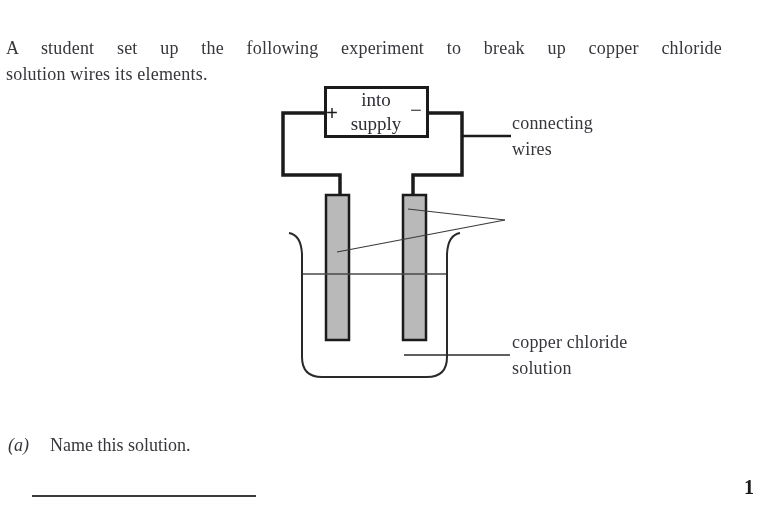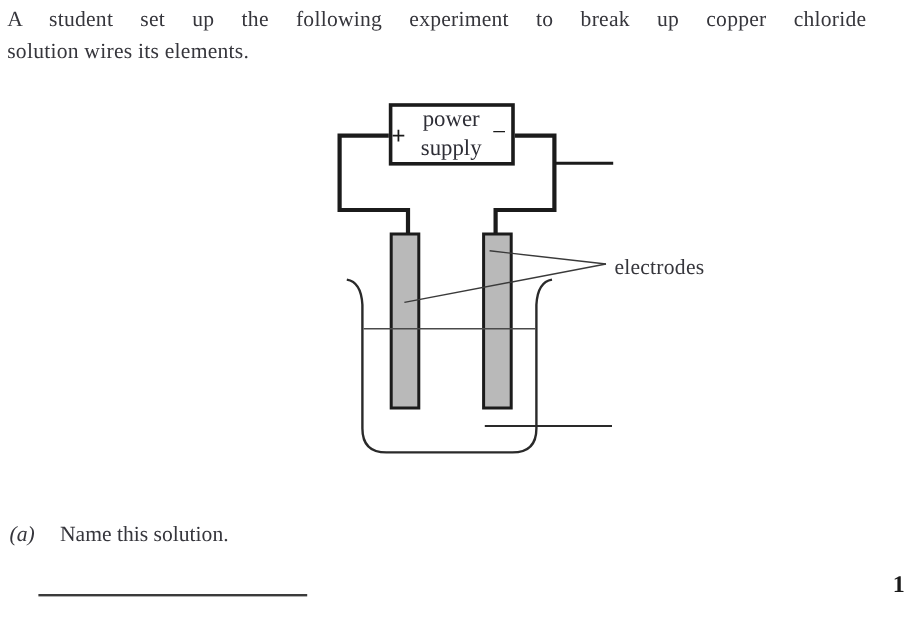--- a/index.html
+++ b/index.html
@@ -17,20 +17,21 @@
     left: 6px;
     top: 3px;
     width: 716px;
     font-size: 18px;
     line-height: 26px;
     letter-spacing: 0.2px;
   }
   .intro .justified {
     text-align: justify;
     text-align-last: justify;
+    margin-top: 32px;
   }
   .diagram-svg {
     position: absolute;
     left: 0;
     top: 0;
   }
   .wire { fill: none; stroke: #1b1b1b; stroke-width: 3.5; }
   .box  { fill: #ffffff; stroke: #1b1b1b; stroke-width: 3; }
   .electrode { stroke: #1b1b1b; stroke-width: 2.5; }
   .beaker { fill: none; stroke: #2a2a2a; stroke-width: 2; }
@@ -115,25 +116,26 @@
 
     <path class="beaker" d="M 289 233 Q 301 235 302 254 L 302 357 Q 302 377 322 377 L 427 377 Q 447 377 447 357 L 447 254 Q 448 235 460 233"></path>
     <path class="waterline" d="M 303 274 L 446 274"></path>
 
     <path class="pointer-bold" d="M 463 136 L 511 136"></path>
     <path class="pointer-thin" d="M 408 209 L 505 220"></path>
     <path class="pointer-thin" d="M 337 252 L 505 220"></path>
     <path class="pointer-mid" d="M 404 355 L 510 355"></path>
   </svg>
 
-  <div class="ps-label">power supply</div>
+  <div class="ps-label">into supply</div>
   <span class="sign plus">+</span>
   <span class="sign minus">−</span>
 
-  <div class="lbl lbl-electrodes">electrodes</div>
+  <div class="lbl lbl-connecting">connecting wires</div>
+  <div class="lbl lbl-solution">copper chloride solution</div>
 
   <div class="question">
     <span class="q-label">(a)</span>
     <span class="q-text">Name this solution.</span>
   </div>
 
   <div class="answer-line"></div>
 
   <div class="mark">1</div>
 

